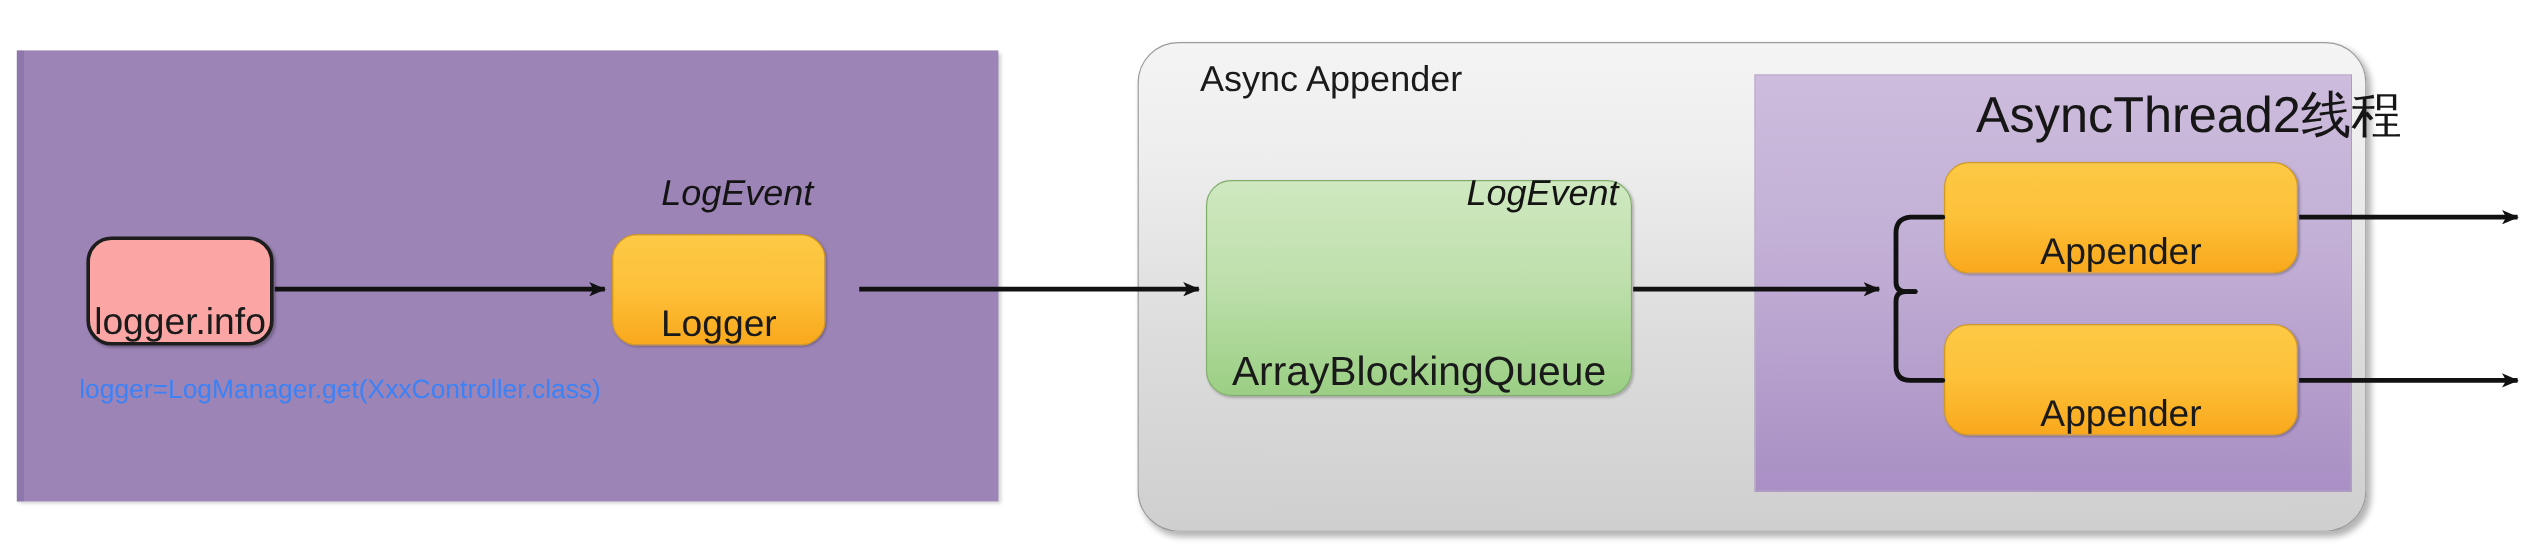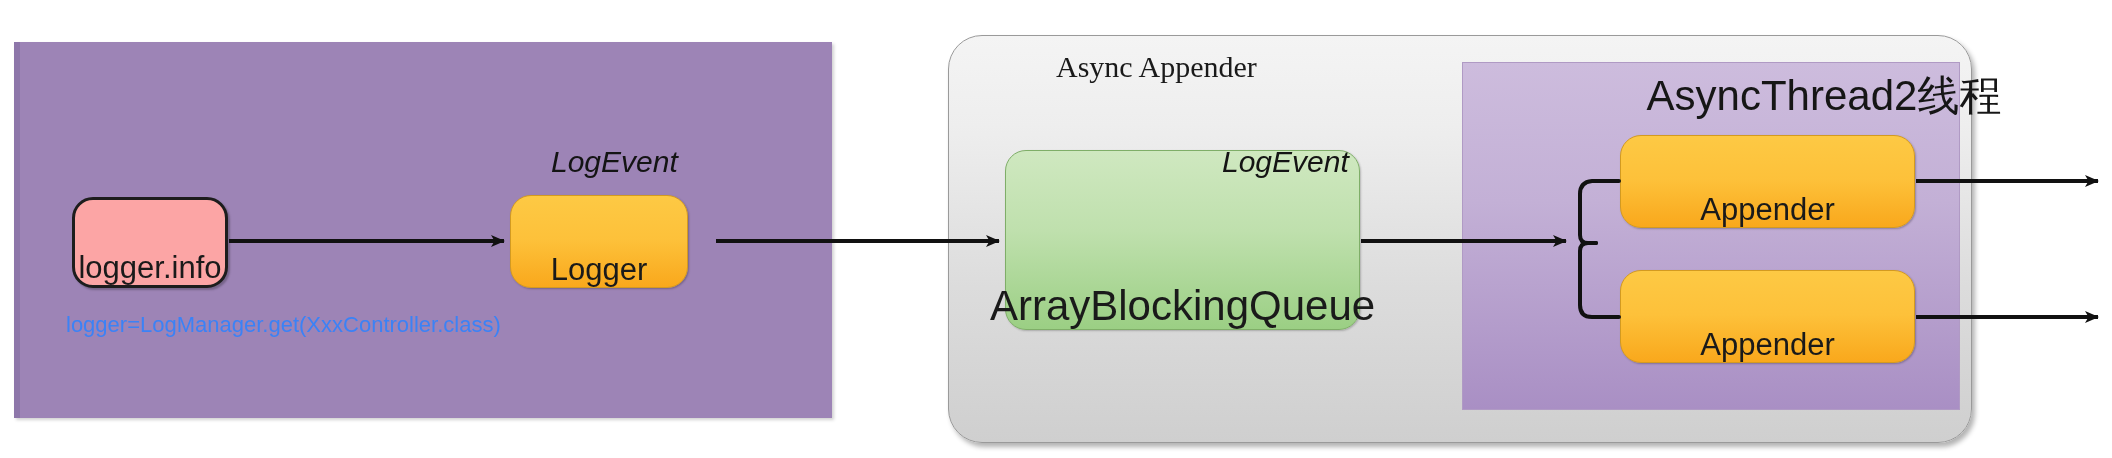--- a/index.html
+++ b/index.html
@@ -38,40 +38,39 @@
   }
   .node-yellow{
     background:linear-gradient(to bottom,#fdc944 0%,#fdc13a 48%,#f9a81c 100%);
     border:1px solid #d39a20;
     font-size:31px;
     box-shadow:1px 1px 2px rgba(0,0,0,.25);
   }
   .node-green{
     background:linear-gradient(to bottom,#cfe8c0 0%,#bfe0ad 45%,#9bcf84 100%);
     border:1px solid #7fae68;
-    font-size:42px;
+    font-size:34px;
     box-shadow:1px 1px 2px rgba(0,0,0,.22);
   }
 
   
   .panel-gray{
     position:absolute;
     left:948px;top:35px;width:1024px;height:408px;
     border-radius:34px;
     background:linear-gradient(to bottom,#f4f4f4 0%,#eeeeee 22%,#dcdcdc 62%,#cfcfcf 100%);
     border:1px solid #9a9a9a;
     box-shadow:3px 4px 5px rgba(0,0,0,.30);
     box-sizing:border-box;
   }
   .panel-gray-title{
     position:absolute;
-    left:1056px;top:50px;
+    left:1000px;top:50px;
     font-size:30px;color:#1a1a1a;
     white-space:nowrap;
-    font-family:Liberation Serif, serif;
   }
 
   
   .panel-thread{
     position:absolute;
     left:1462px;top:62px;width:498px;height:348px;
     background:linear-gradient(to bottom,#cdbcdd 0%,#c3b0d6 40%,#a98fc4 100%);
     border:1px solid #b09ac4;
     box-sizing:border-box;
   }

